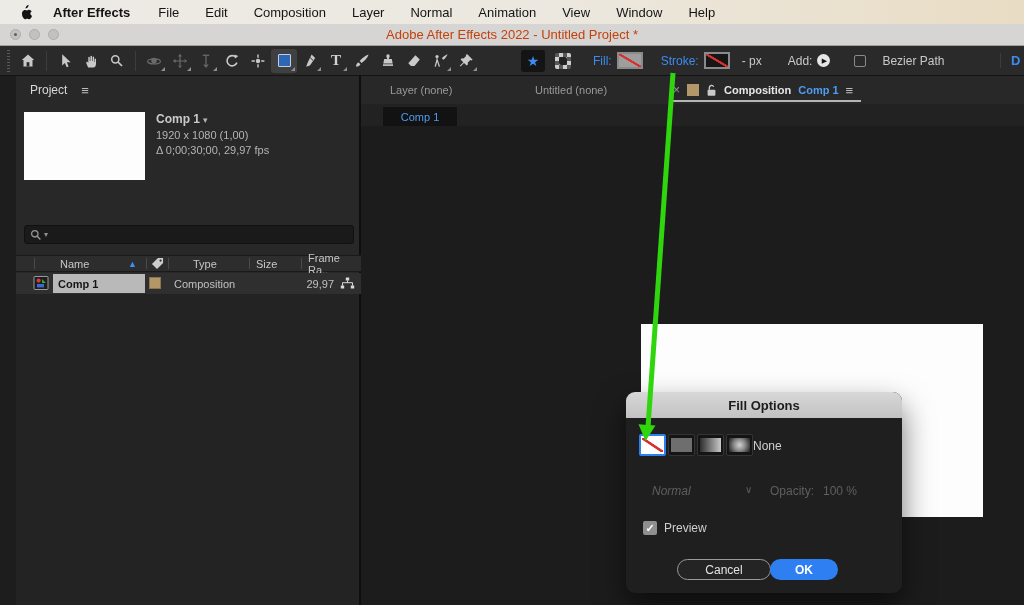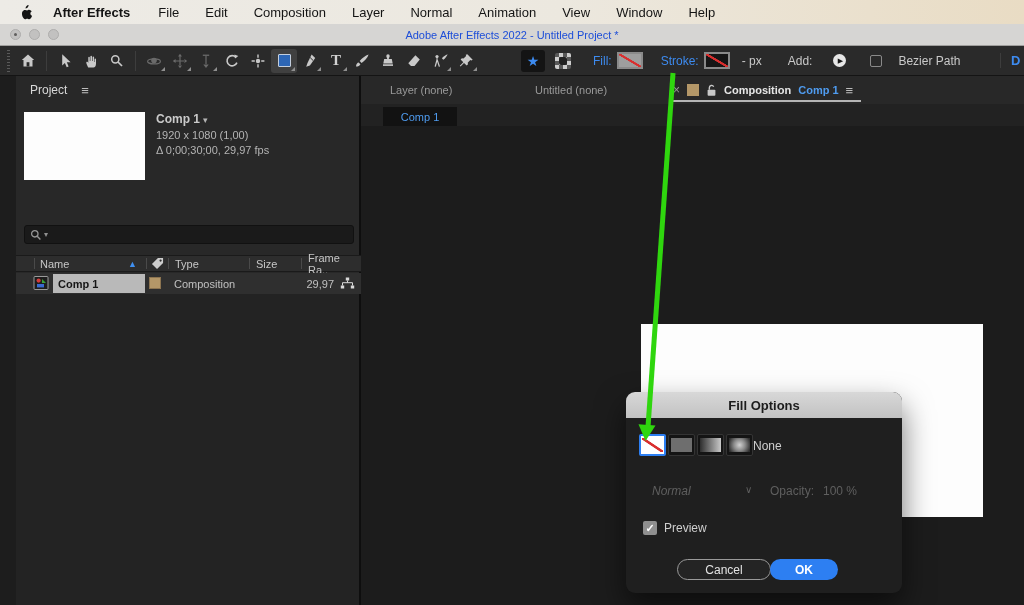--- a/index.html
+++ b/index.html
@@ -14,21 +14,21 @@
   .apple { width:26px; display:flex; justify-content:center; align-items:center; }
   .mi { padding:0 13px; }
   .mi.app-name { font-weight:700; padding:0 15px; }
 
   
   .titlebar { height:22px; background:#d6d5d3; border-bottom:1px solid #9f9e9c;
     display:flex; align-items:center; position:relative; }
   .lights { display:flex; gap:8px; margin-left:10px; }
   .light { width:11px; height:11px; border-radius:50%; background:#c2c1c0; border:1px solid #aeadac; position:relative; }
   .light.dot::after { content:""; position:absolute; left:3px; top:3px; width:3px; height:3px; border-radius:50%; background:#5f5e5d; }
-  .wtitle { position:absolute; left:0; right:0; text-align:center; font-size:11px; color:#1d4ed8; }
+  .wtitle { position:absolute; left:0; right:0; text-align:center; font-size:13px; color:#c2410c; }
 
   
   .toolbar { height:30px; background:#2a2a2a; border-bottom:1px solid #141414;
     display:flex; align-items:center; padding:0 4px 0 2px; color:#c9c9c9; }
   .grip { width:7px; height:22px; margin:0 3px;
     background:repeating-linear-gradient(to bottom,#5a5a5a 0 1px,transparent 1px 3px);
     background-size:3px 100%; background-repeat:no-repeat; background-position:2px 0; }
   .tbtn { width:26px; height:24px; display:flex; align-items:center; justify-content:center;
     position:relative; border-radius:3px; flex:none; }
   .tbtn.fly::after { content:""; position:absolute; right:2px; bottom:2px;
@@ -44,21 +44,21 @@
   .mask-btn { width:24px; height:22px; display:flex; align-items:center; justify-content:center; margin-left:6px; }
   .mask-icon { width:16px; height:16px; border-radius:2px; position:relative;
     background:conic-gradient(#cdcdcd 25%,#585858 0 50%,#cdcdcd 0 75%,#585858 0) 0 0/8px 8px; }
   .mask-icon::after { content:""; position:absolute; inset:4px; background:#222; border-radius:2px; }
   .tb-label { color:#3d8bf0; font-size:12px; margin:0 5px 0 18px; }
   .swatch { width:26px; height:17px; border:2px solid #8a8a8a; flex:none;
     background-image:linear-gradient(to top right,transparent 44%,#d92f2f 46%,#d92f2f 54%,transparent 56%); }
   .swatch.fill-none { background-color:#9e9e9e; }
   .swatch.stroke-none { background-color:#161616; }
   .px-label { color:#c9c9c9; font-size:12px; margin-left:12px; }
-  .add-label { color:#c9c9c9; font-size:12px; margin-left:26px; margin-right:21px; }
+  .add-label { color:#c9c9c9; font-size:12px; margin-left:26px; margin-right:5px; }
   .play-circle { width:13px; height:13px; border-radius:50%; background:#e6e6e6; color:#161616;
     font-size:7px; display:flex; align-items:center; justify-content:center; padding-left:1px; }
   .cb { width:12px; height:12px; border:1px solid #8a8a8a; border-radius:2px; background:transparent; margin-left:24px; }
   .cb-label { color:#c9c9c9; font-size:12px; margin-left:16px; }
   .ws-partial { margin-left:auto; color:#3d8bf0; font-size:13px; font-weight:700;
     border-left:1px solid #3d3d3d; padding-left:10px; width:20px; overflow:hidden; }
 
   
   .main { display:flex; height:529px;margin-left:16px; }
   .left-panel { width:345px; background:#282828; border-right:2px solid #0e0e0e; position:relative; flex:none; }
@@ -73,24 +73,24 @@
   .pp-comp-name { color:#cacaca; font-size:12px; font-weight:700; }
   .pp-caret { font-size:9px; color:#b4b4b4; }
   .pp-search { position:absolute; left:8px; top:149px; width:330px; height:19px; background:#1a1a1a;
     border:1px solid #111; border-radius:3px; display:flex; align-items:center; padding-left:5px; gap:2px; }
   .pp-search input { background:transparent; border:none; outline:none; color:#ddd; font-size:11px; width:280px; }
   .search-caret { color:#8f8f8f; font-size:8px; }
   .pp-thead { position:absolute; left:0; top:179px; width:345px; height:17px; background:#2d2d2d;
     border-top:1px solid #1a1a1a; border-bottom:1px solid #1a1a1a; font-size:11px; color:#c6c6c6;
     display:flex; align-items:center; }
   .th { border-left:1px solid #4a4a4a; height:11px; display:flex; align-items:center; }
-  .th-name { position:absolute; left:18px; width:114px; padding-left:5px; }
+  .th-name { position:absolute; left:18px; width:114px; padding-left:25px; }
   .sort-asc { position:absolute; left:112px; color:#3f8ff0; font-size:9px; top:3px; }
   .th-tag { position:absolute; left:130px; width:22px; justify-content:center; }
-  .th-type { position:absolute; left:152px; width:81px; padding-left:6px; }
+  .th-type { position:absolute; left:152px; width:81px; padding-left:24px; }
   .th-size { position:absolute; left:233px; width:52px; padding-left:6px; }
   .th-fr { position:absolute; left:285px; width:60px; padding-left:6px; }
   .pp-row { position:absolute; left:0; top:197px; width:345px; height:21px; background:#2f2f2f;
     display:flex; align-items:center; font-size:11px; color:#c0c0c0; }
   .row-comp-icon { position:absolute; left:17px; top:2px; }
   .name-cell { position:absolute; left:37px; top:1px; width:92px; height:19px; background:#b9b9b9;
     color:#161616; font-weight:700; display:flex; align-items:center; padding-left:5px; }
   .label-swatch { position:absolute; left:133px; top:4px; width:12px; height:12px; background:#b49768; border:1px solid #8c7450; }
   .row-type { position:absolute; left:158px; }
   .row-fr { position:absolute; left:290px; width:28px; text-align:right; }

